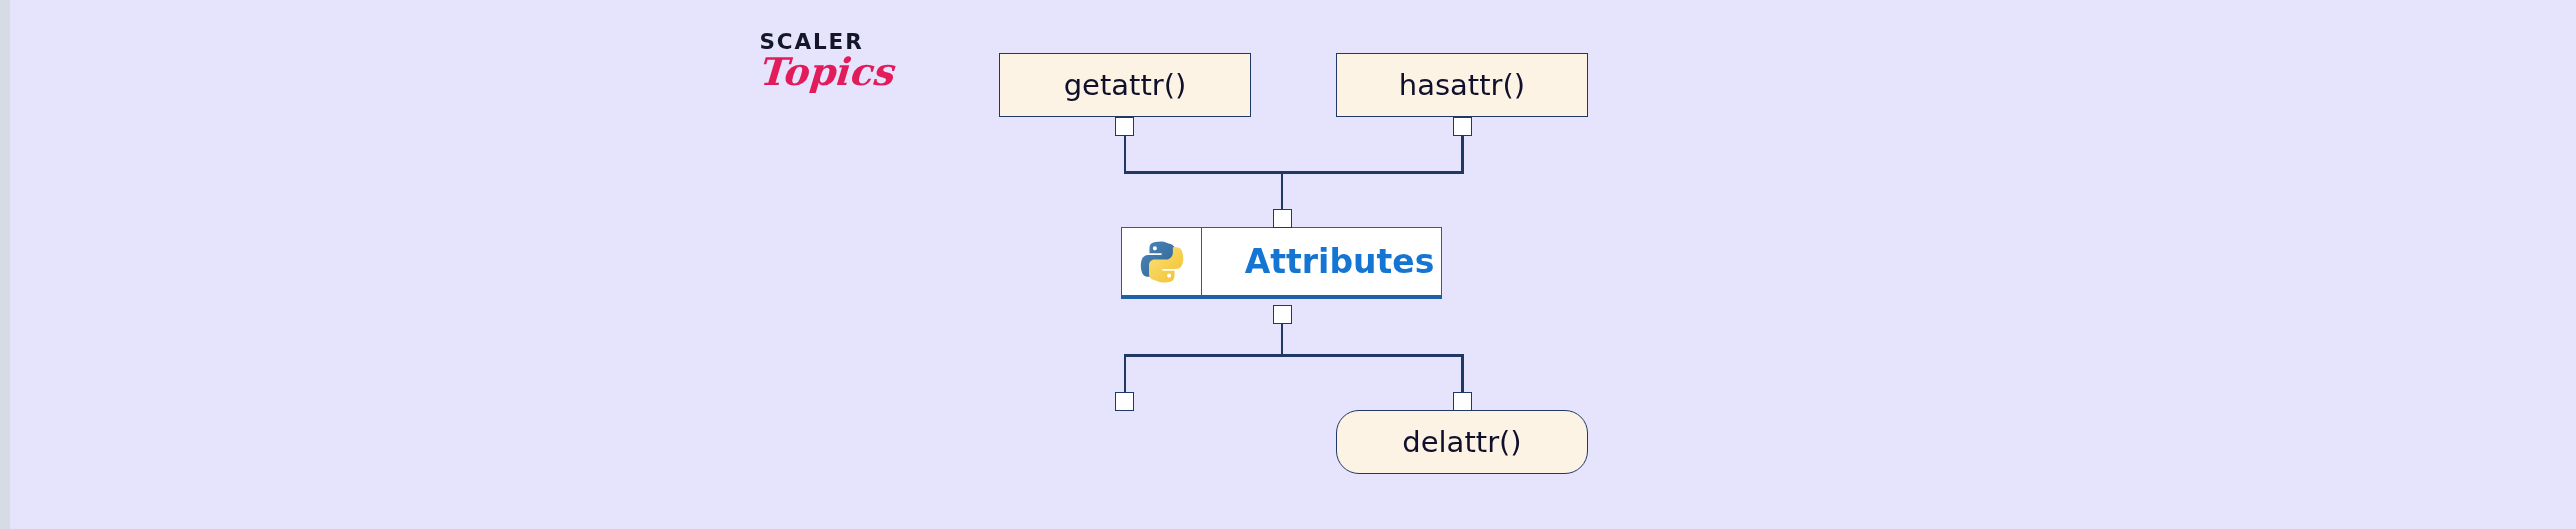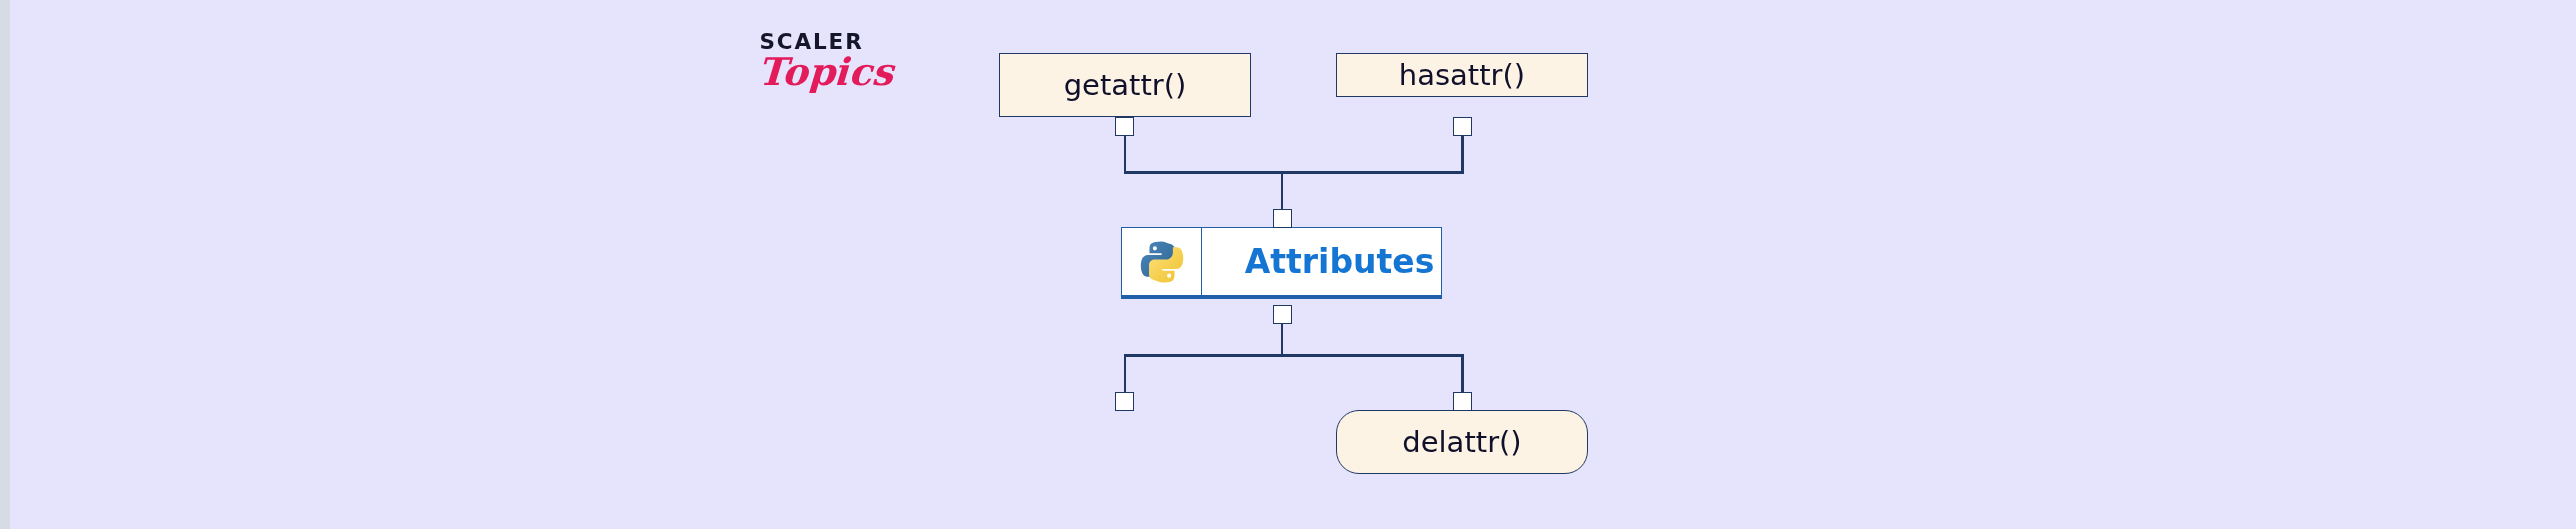--- a/index.html
+++ b/index.html
@@ -47,21 +47,21 @@
     border:1.7px solid #1f3864;
     box-sizing:border-box;
     display:flex;align-items:center;justify-content:center;
   }
   .node-label{
     font-family:"DejaVu Sans", sans-serif;
     font-size:29px;color:#10102a;line-height:1;
     white-space:nowrap;
   }
   #node-getattr{left:999px;top:53px;width:252px;height:64px;}
-  #node-hasattr{left:1336px;top:53px;width:252px;height:44px;}
+  #node-hasattr{left:1336px;top:53px;width:252px;height:64px;}
   #node-setattr{left:999px;top:410px;width:252px;height:64px;}
   #node-delattr{left:1336px;top:410px;width:252px;height:64px;border-radius:23px;}
 
   
   #node-center{
     position:absolute;left:1121px;top:227px;width:321px;height:72px;
     background:#ffffff;
     border:1.7px solid #1f5fa8;
     border-bottom:4.3px solid #1f5fa8;
     box-sizing:border-box;

